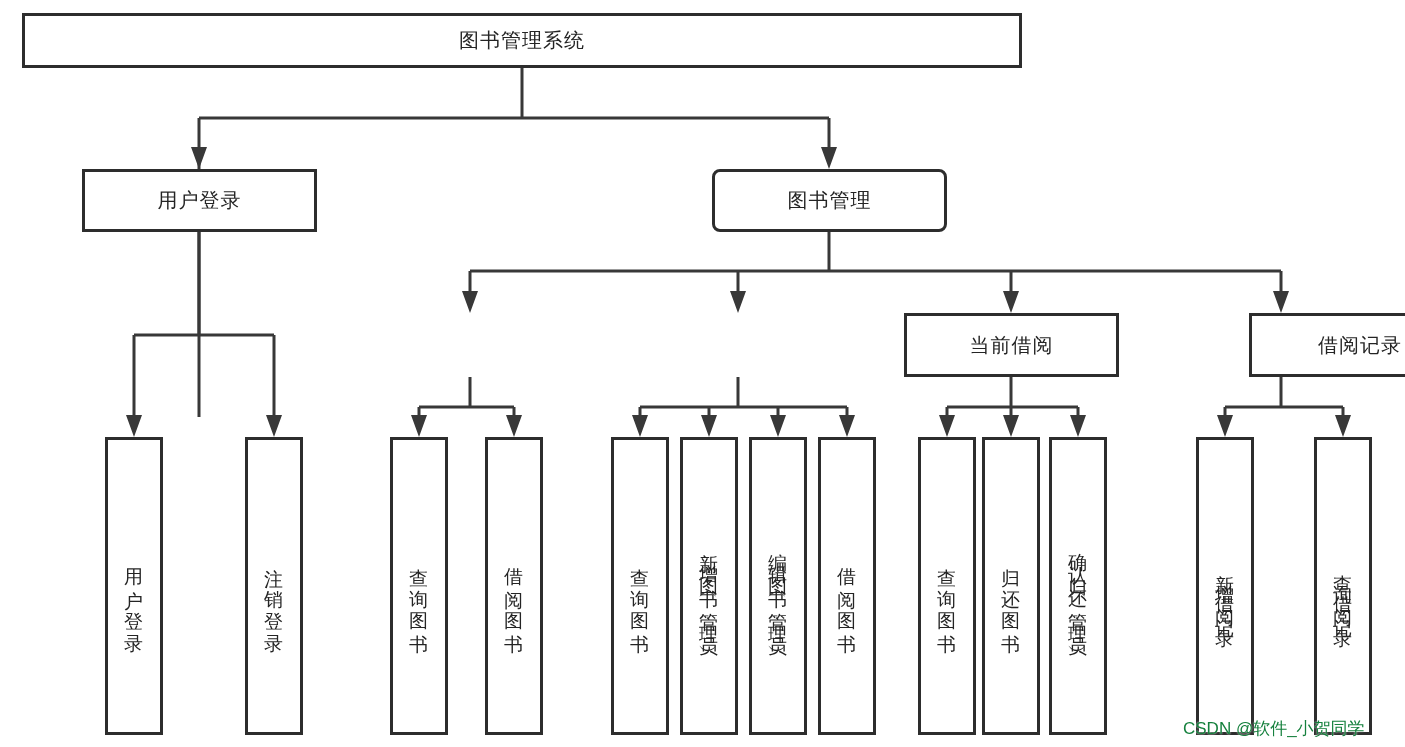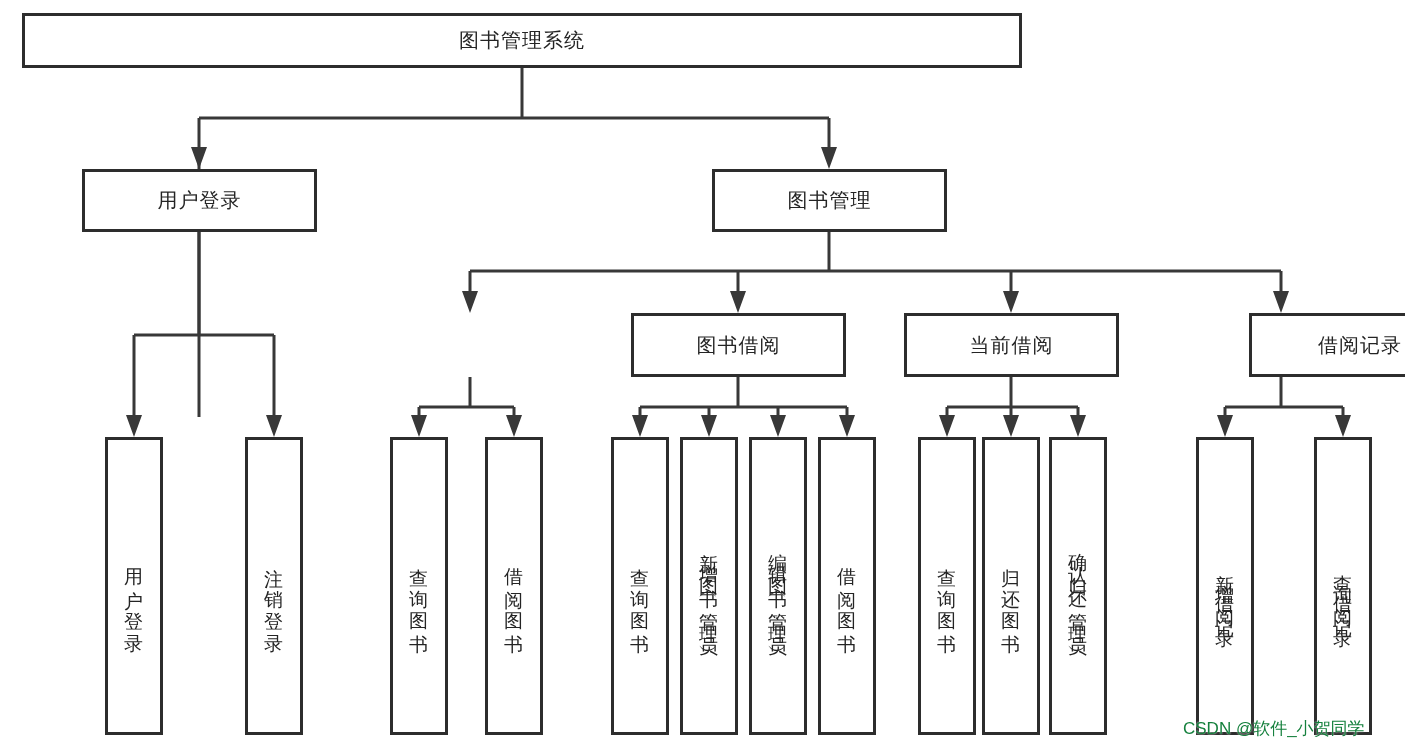--- a/index.html
+++ b/index.html
@@ -11,21 +11,21 @@
   }
   .box {
     position:absolute; box-sizing:border-box;
     border:3px solid #2d2d2d; background:#ffffff;
     display:flex; align-items:center; justify-content:center;
     text-align:center;
   }
   .hlabel { font-size:20px; letter-spacing:1px; color:#242424; }
   .root  { left:22px;  top:13px;  width:1000px; height:55px; }
   .l2a   { left:82px;  top:169px; width:235px;  height:63px; }
-  .l2b   { left:712px; top:169px; width:235px;  height:63px; }
+  .l2b   { left:712px; top:169px; width:235px;  height:63px;border-radius:8px; }
   .l3    { top:313px;  height:64px; width:215px; }
   .l3a   { left:363px; }
   .l3b   { left:631px; }
   .l3c   { left:904px; }
   .l3d   { left:1233px; width:222px;margin-left:16px; }
   .leaf  { top:437px; height:298px; width:58px; }
   .vtext {
     writing-mode:vertical-rl; text-orientation:mixed;
     font-size:19px; color:#242424; line-height:1;
   }
@@ -74,23 +74,20 @@
     <span class="hlabel">图书管理系统</span>
   </div>
 
   <div class="box l2a">
     <span class="hlabel">用户登录</span>
   </div>
   <div class="box l2b">
     <span class="hlabel">图书管理</span>
   </div>
 
-  <div class="box l3 l3b">
-    <span class="hlabel">图书借阅</span>
-  </div>
   <div class="box l3 l3c">
     <span class="hlabel">当前借阅</span>
   </div>
   <div class="box l3 l3d">
     <span class="hlabel">借阅记录</span>
   </div>
 
   <div class="box leaf g1a">
     <span class="vtext v4">用户登录</span>
   </div>

